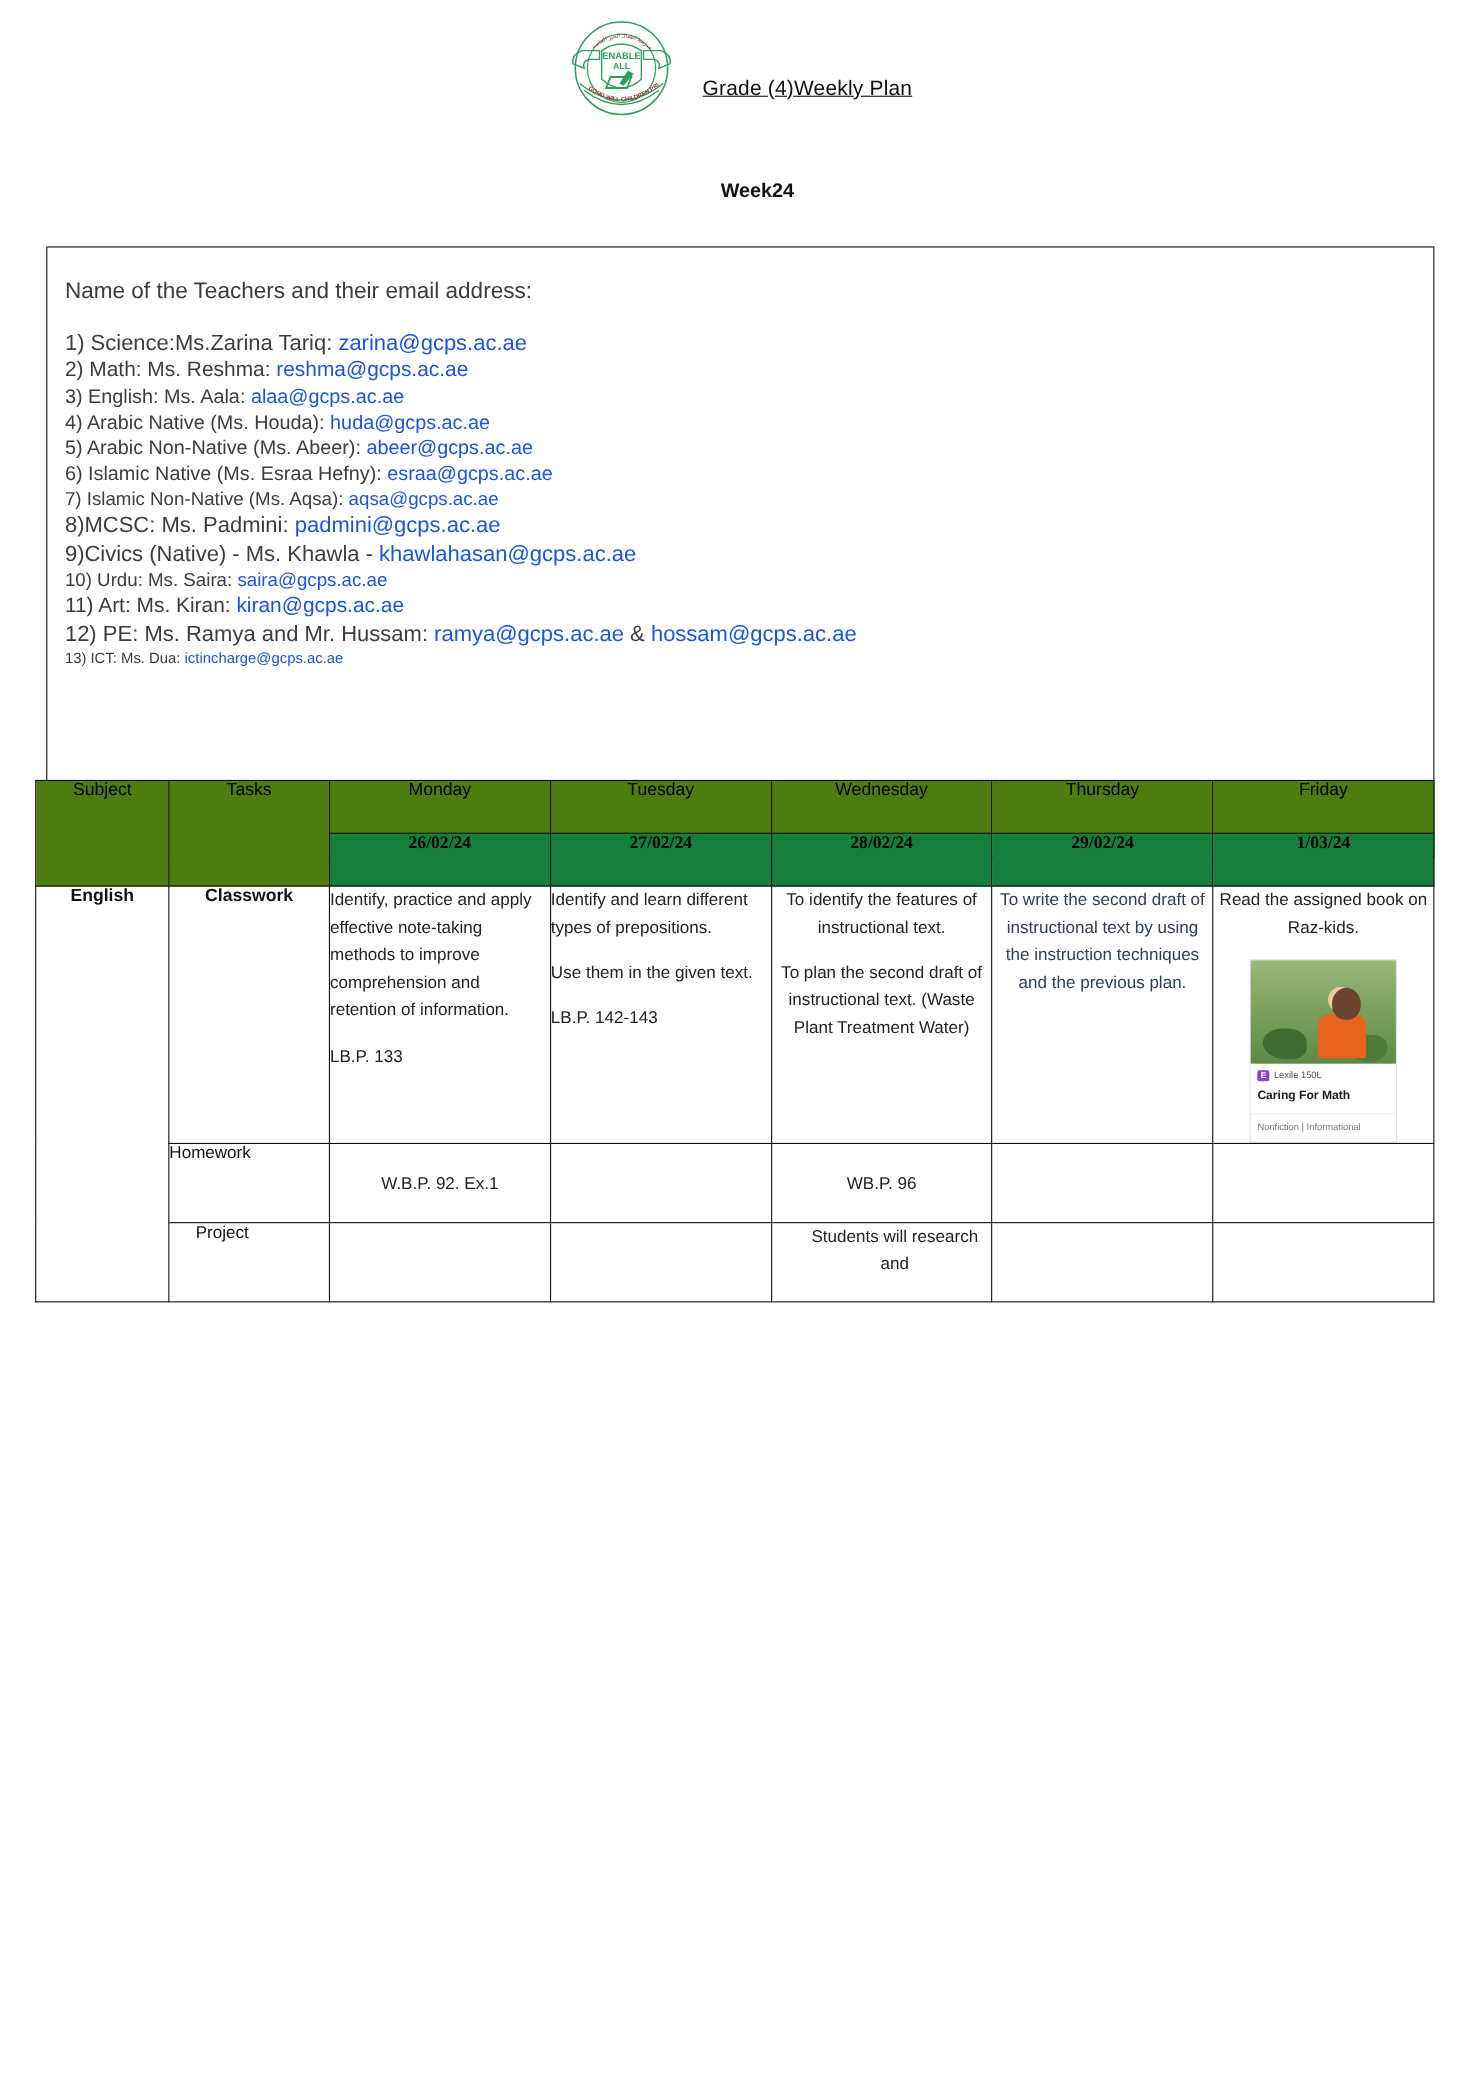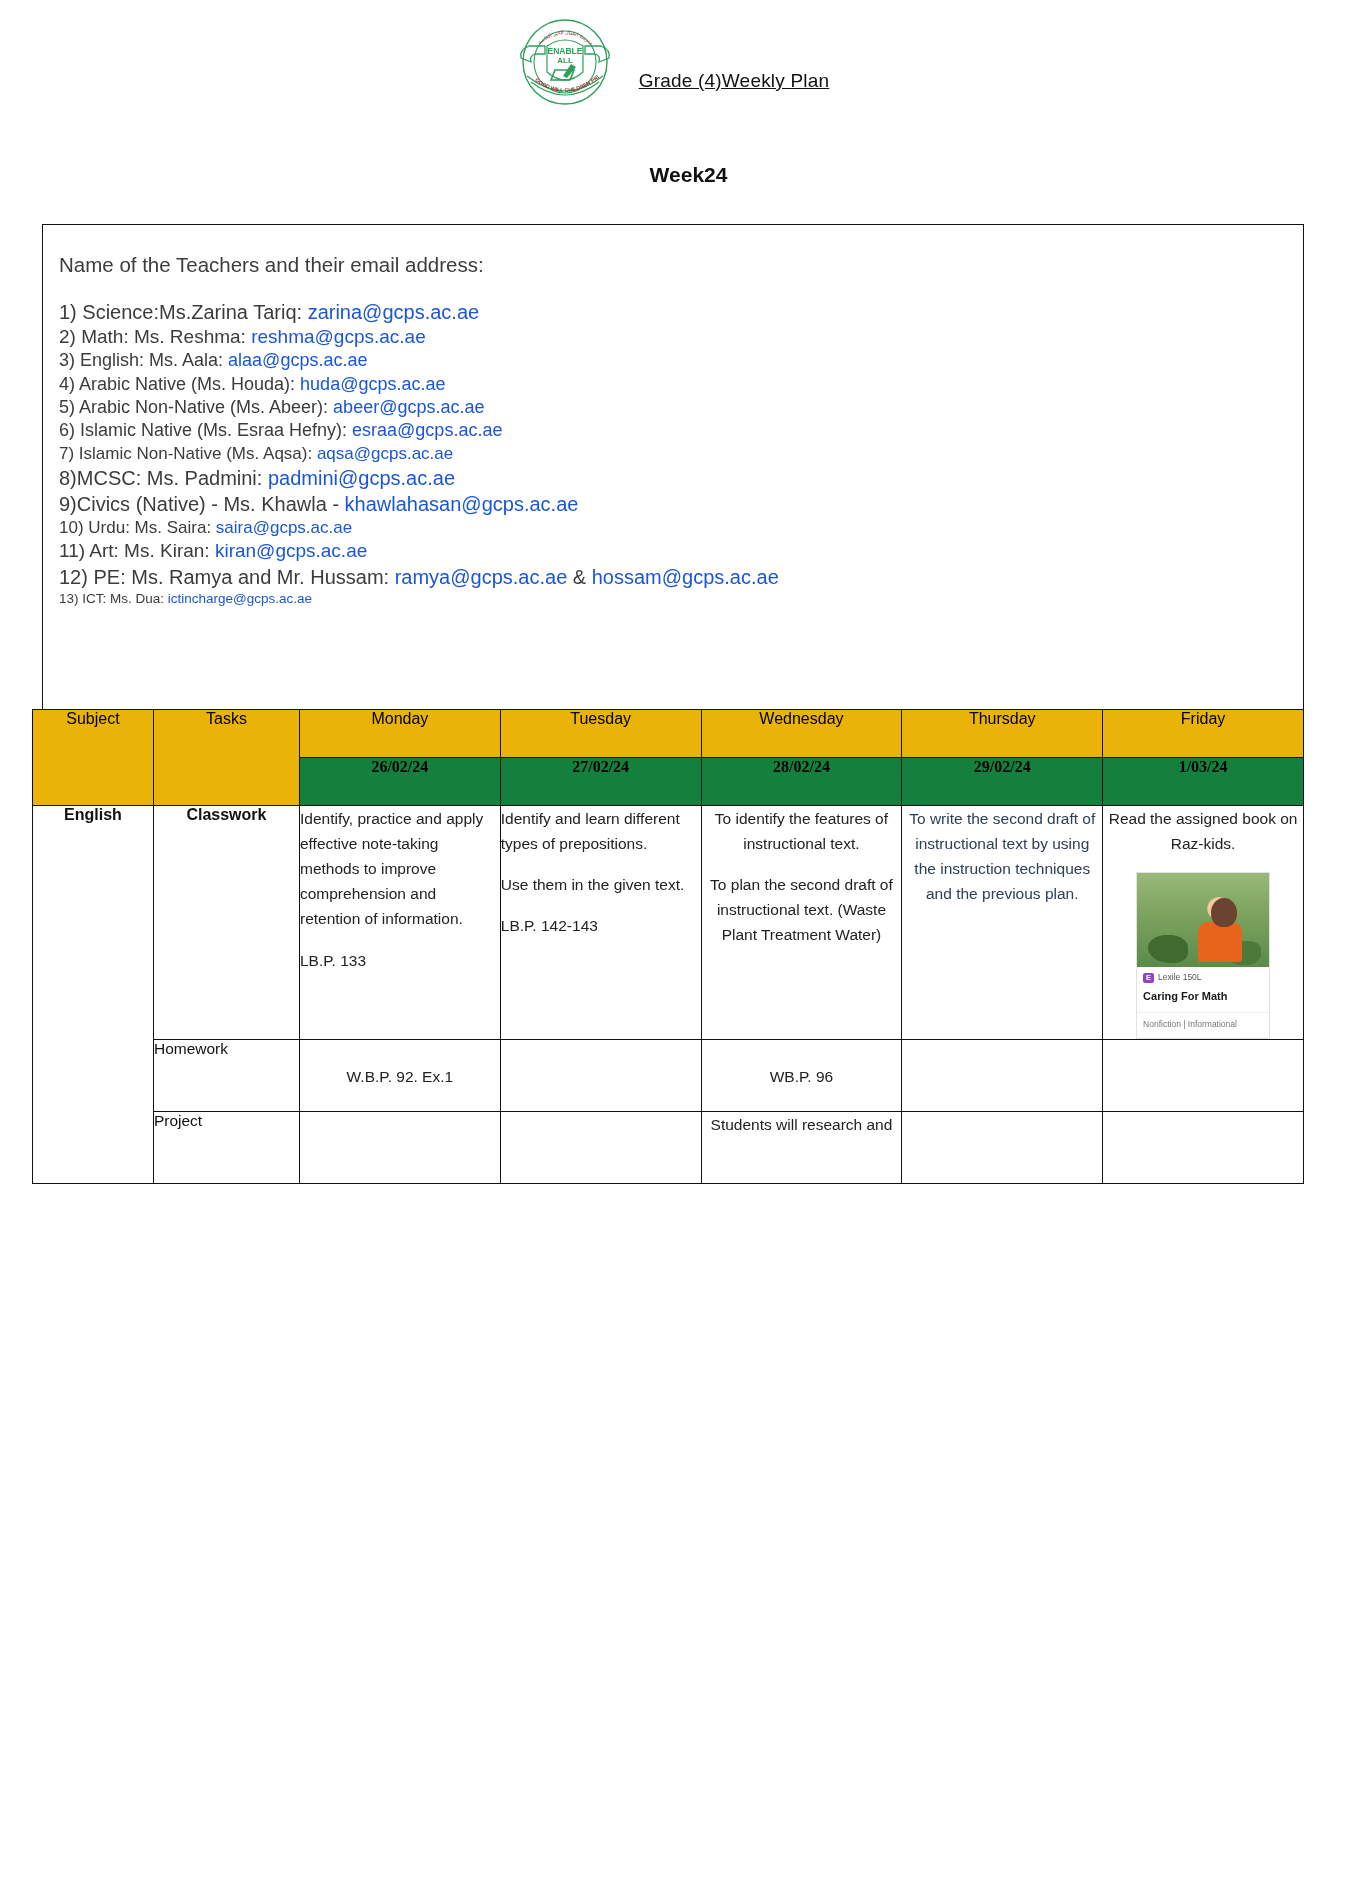--- a/index.html
+++ b/index.html
@@ -32,21 +32,21 @@
     font-size: 19px;
     font-weight: normal;
     text-decoration: underline;
     color: #111;
     letter-spacing: .2px;
     padding-top: 38px;
   }
 
   .week-label {
     text-align: center;
-    font-size: 21px;
+    font-size: 18px;
     font-weight: bold;
     color: #111;
     margin-top: 58px;
     padding-left: 31px;
   }
 
   
   .teacher-box {
     position: absolute;
     left: 42px;
@@ -84,21 +84,21 @@
     width: 1272px;
     border-collapse: collapse;
     table-layout: fixed;
   }
   .plan-table td, .plan-table th {
     border: 1.5px solid #111;
     vertical-align: top;
     padding: 0;
   }
   .hdr {
-    background: #eab308;
+    background: #4d7c0f;
     color: #000;
     text-align: center;
     font-size: 16px;
     font-weight: normal;
     height: 48px;
     vertical-align: middle;
     border-color: #2f5597;
   }
   .hdr-sub {
     background: #15803d;
@@ -144,21 +144,21 @@
     margin-left: 15px;
   }
   .cell-body.center { text-align: center; }
   .cell-body.left   { text-align: left; }
   .cell-body.thu    { color: #2e4057; }
   .cell-body p { margin: 0 0 16px 0; }
   .cell-body p:last-child { margin-bottom: 0; }
 
   .row-hw td { height: 72px; }
   .row-hw .cell-body { padding-top: 24px; }
-  .row-proj td { height: 72px; }
+  .row-proj td { height: 72px; padding-left: 24px; }
 
   
   .book-card {
     width: 134px;
     margin: 14px auto 0 auto;
     background: #fff;
     border: 1px solid #e2e2e2;
     text-align: left;
     font-size: 9px;
   }

